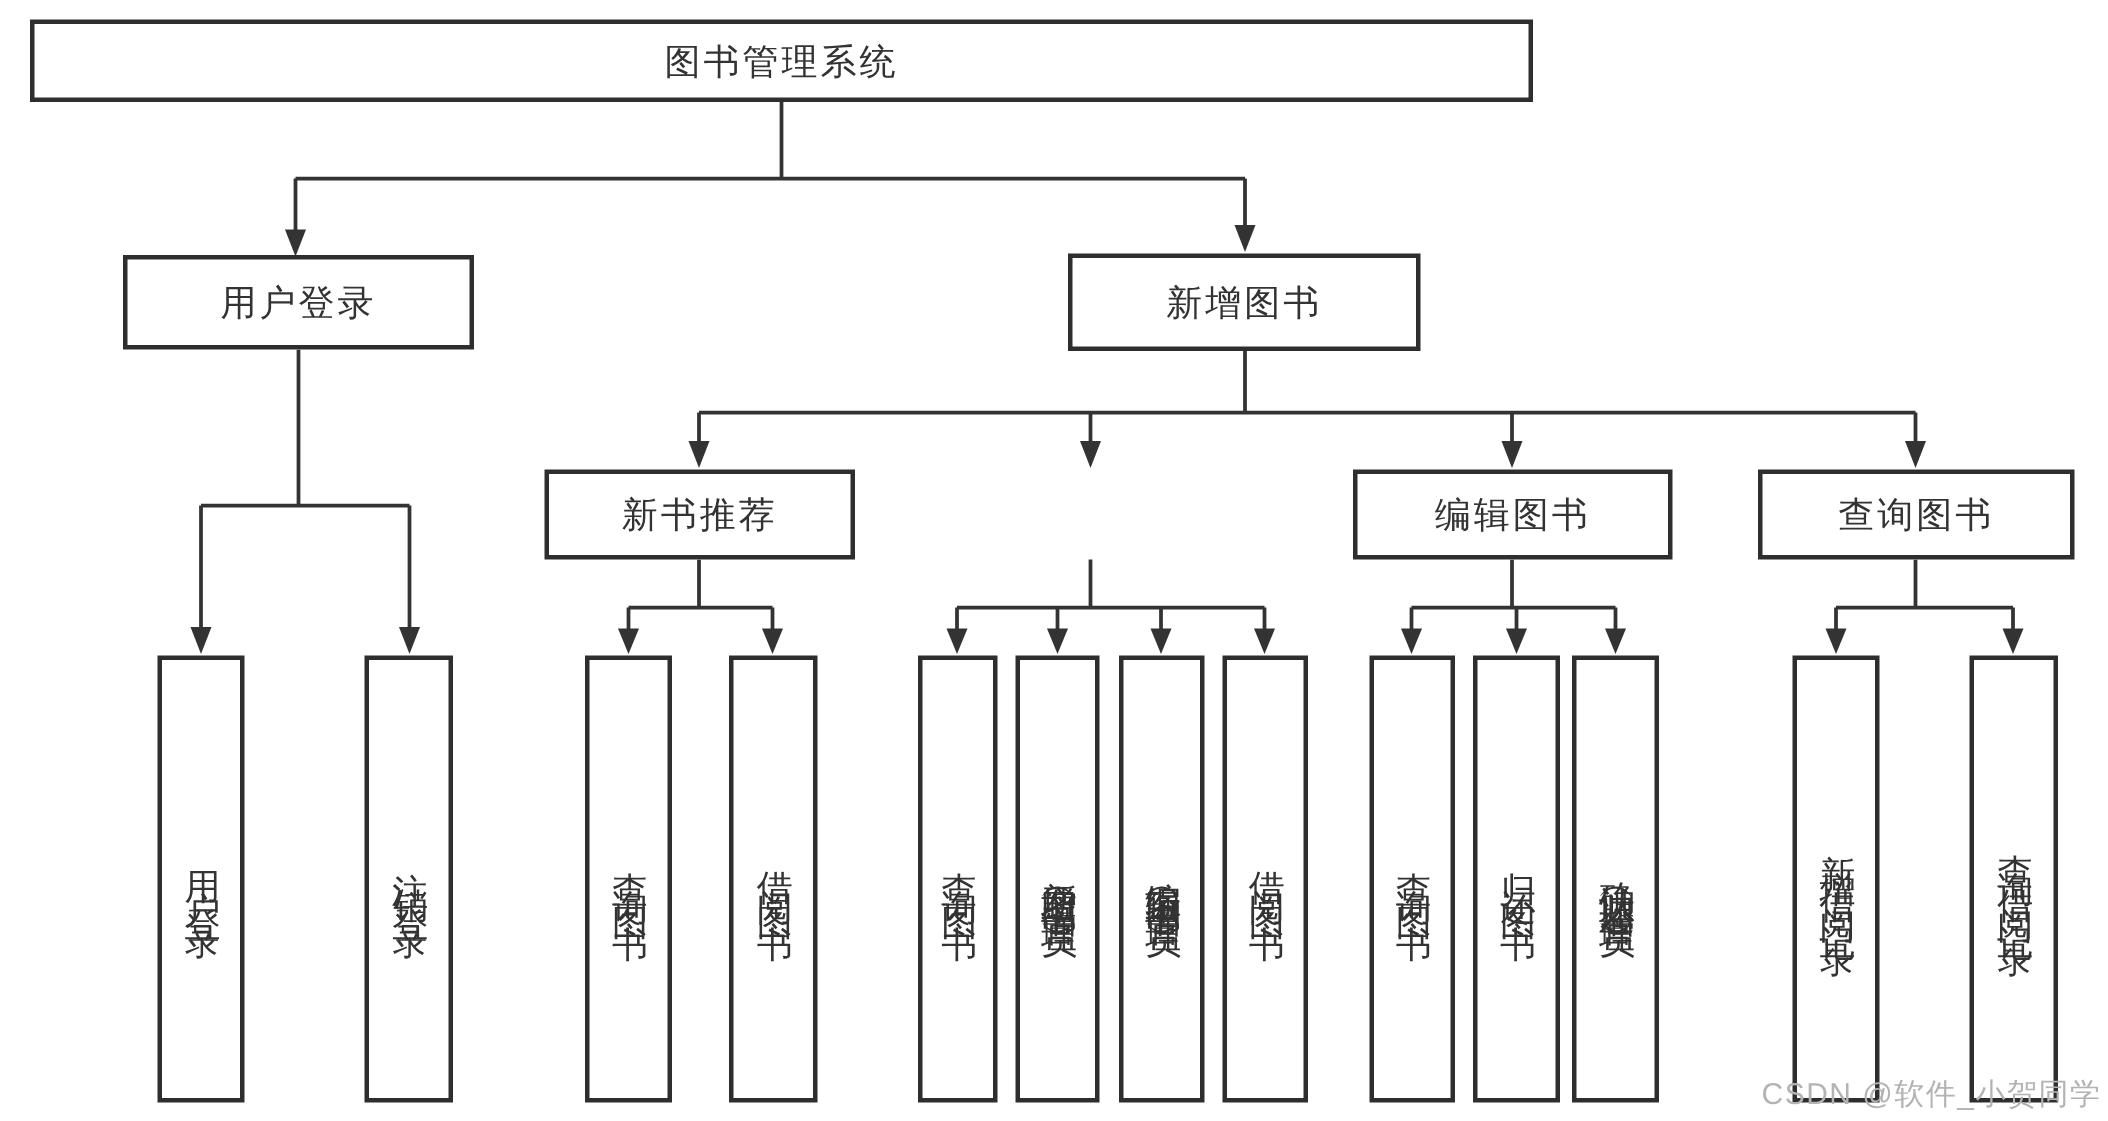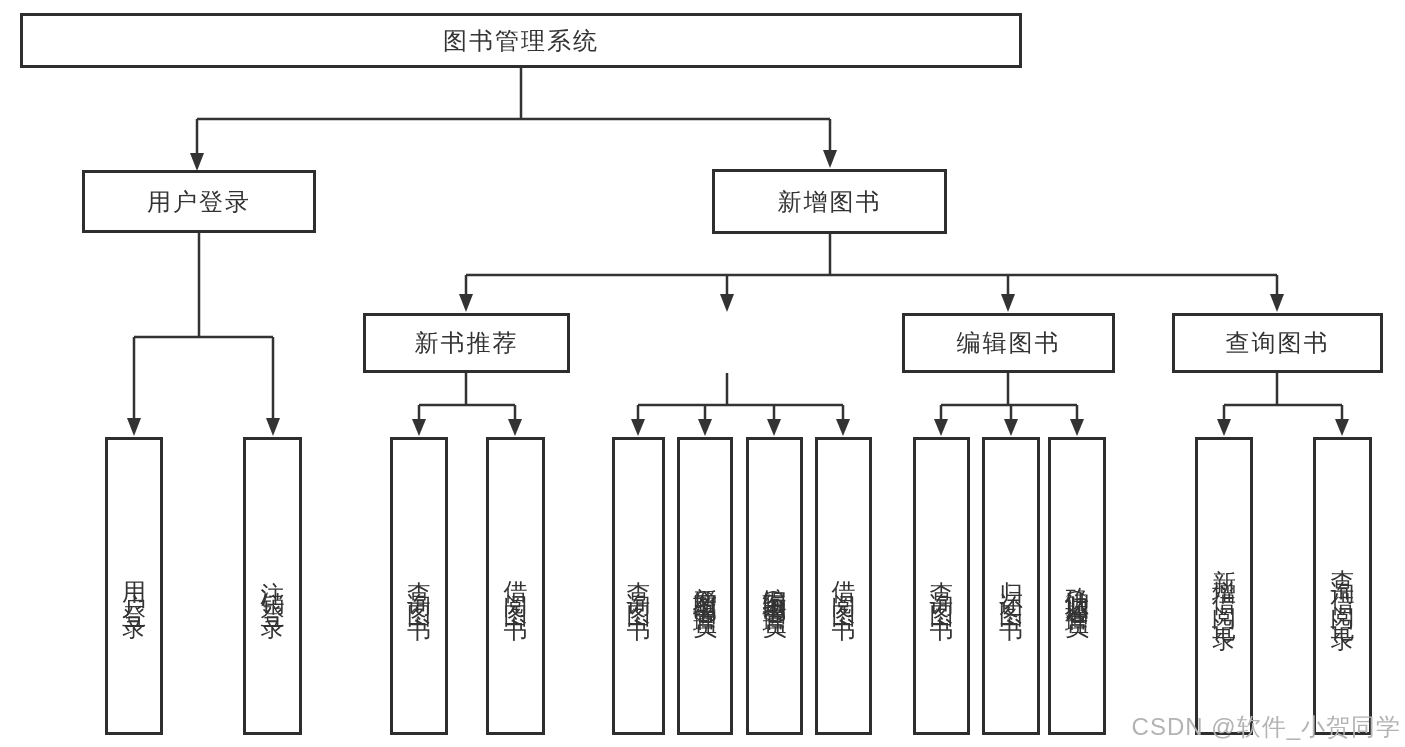--- a/index.html
+++ b/index.html
@@ -37,21 +37,21 @@
     border:3px solid var(--border-color);
     display:flex;align-items:center;justify-content:center;
     writing-mode:vertical-rl;
     font-size:24px;letter-spacing:12px;
     z-index:2;
   }
   .vbox .tight{letter-spacing:4px;}
   .watermark{
     position:absolute;
     right:4px;bottom:4px;
-    font-size:24px;
+    font-size:20px;
     color:var(--watermark-color);
     z-index:5;
     pointer-events:none;
     letter-spacing:1px;
   }
 </style>
 </head>
 <body>
 
 <div class="stage">

